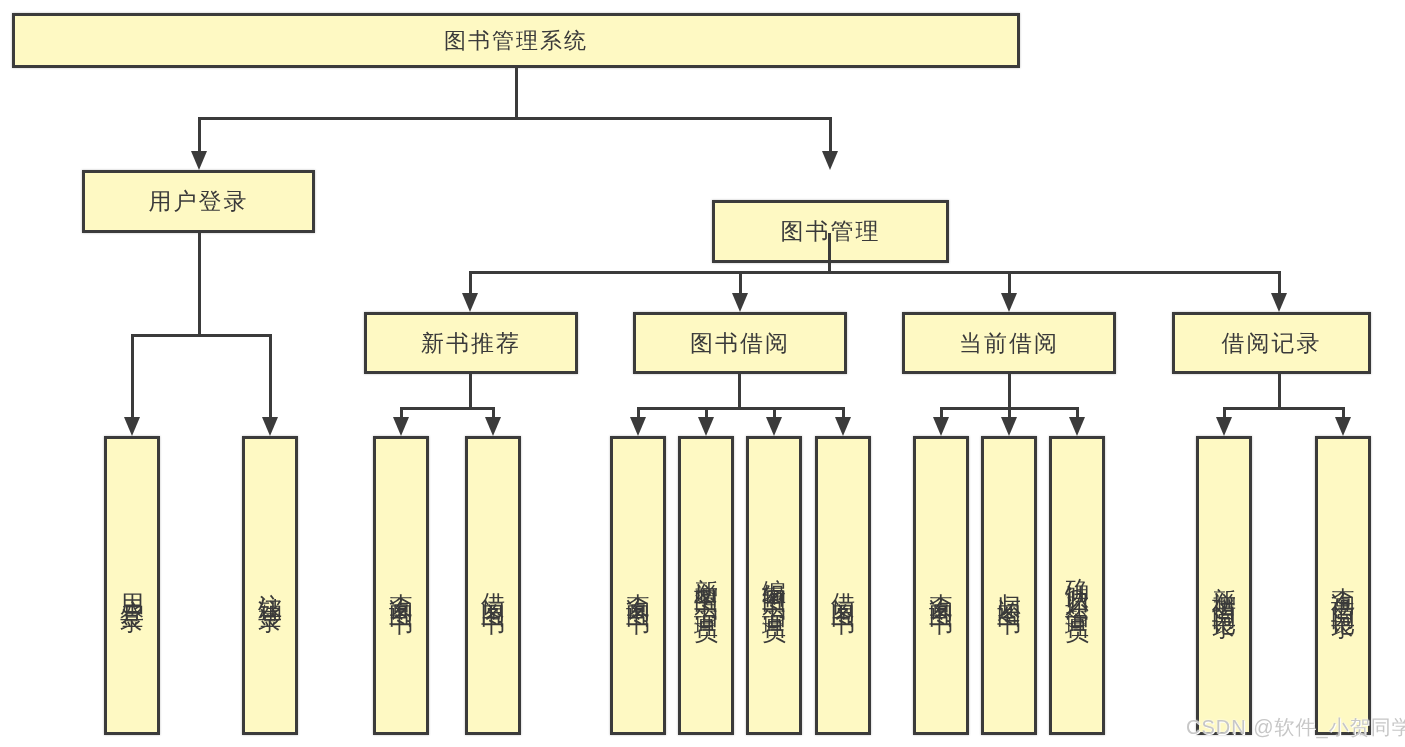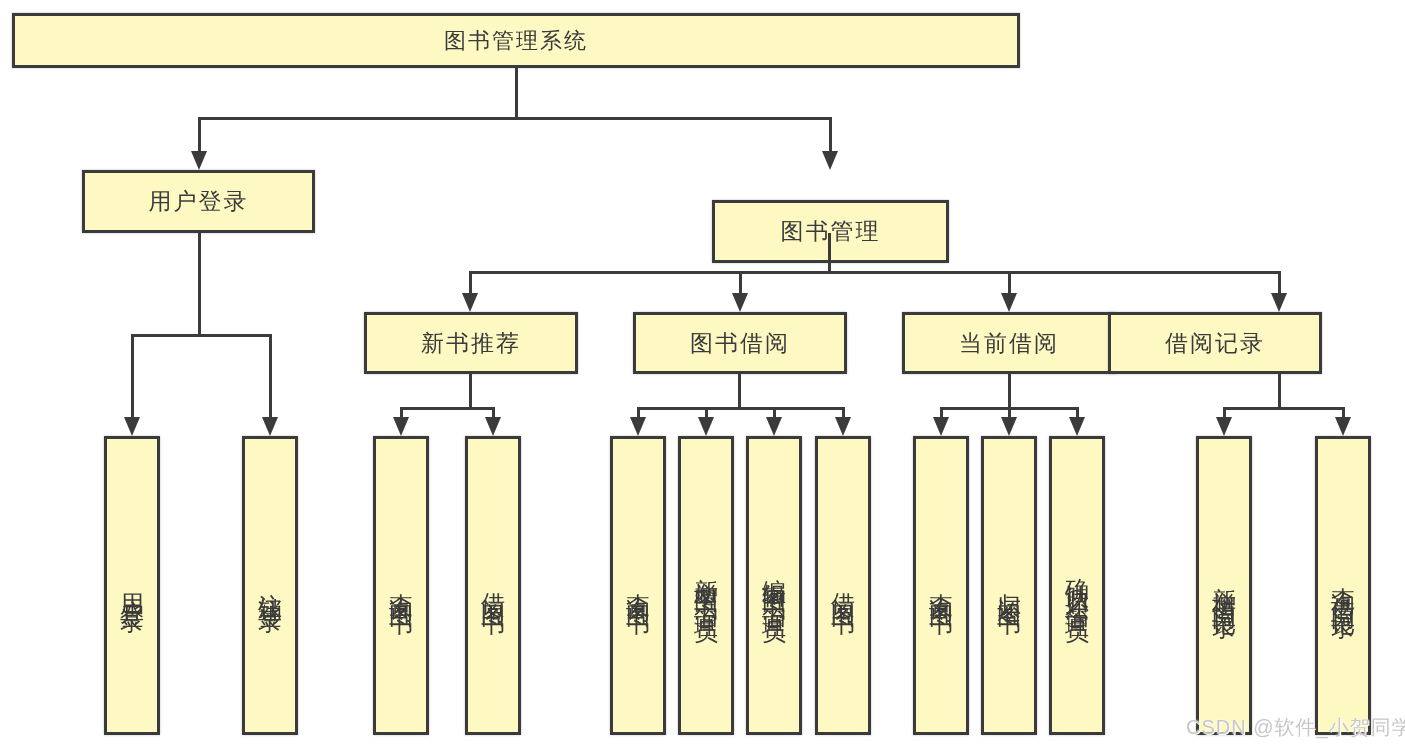--- a/index.html
+++ b/index.html
@@ -100,21 +100,21 @@
 
   <div class="box" style="left:633px; top:312px; width:214px; height:62px;">
     <span class="hlabel">图书借阅</span>
   </div>
   <div class="box" style="left:364px; top:312px; width:214px; height:62px;">
     <span class="hlabel">新书推荐</span>
   </div>
   <div class="box" style="left:902px; top:312px; width:214px; height:62px;justify-content:center;">
     <span class="hlabel">当前借阅</span>
   </div>
-  <div class="box" style="left:1108px; top:312px; width:214px; height:62px;">
+  <div class="box" style="left:1172px; top:312px; width:199px; height:62px;">
     <span class="hlabel">借阅记录</span>
   </div>
 
   <div class="vline" style="left:469px;  top:374px; height:36px;"></div>
   <div class="vline" style="left:738px;  top:374px; height:36px;"></div>
   <div class="vline" style="left:1008px; top:374px; height:36px;"></div>
   <div class="vline" style="left:1278px; top:374px; height:36px;"></div>
 
   <div class="hline" style="left:400px;  top:407px; width:94px;"></div>
   <div class="hline" style="left:637px;  top:407px; width:208px;"></div>

